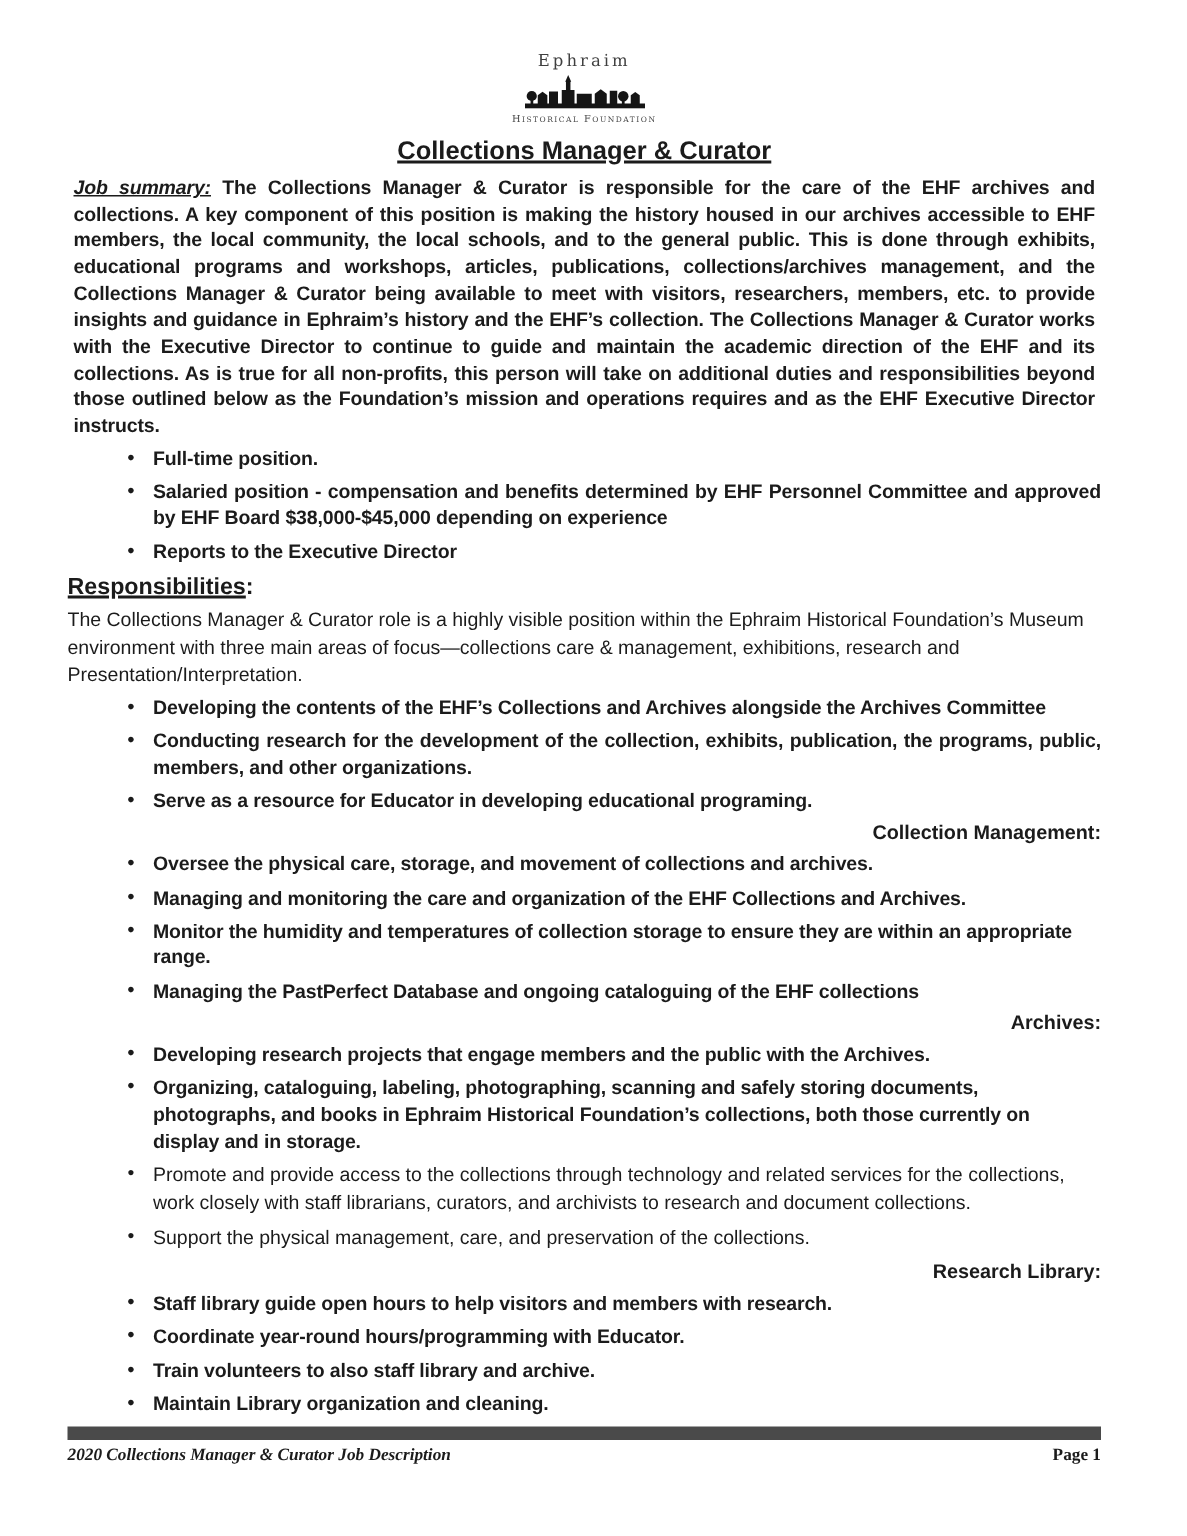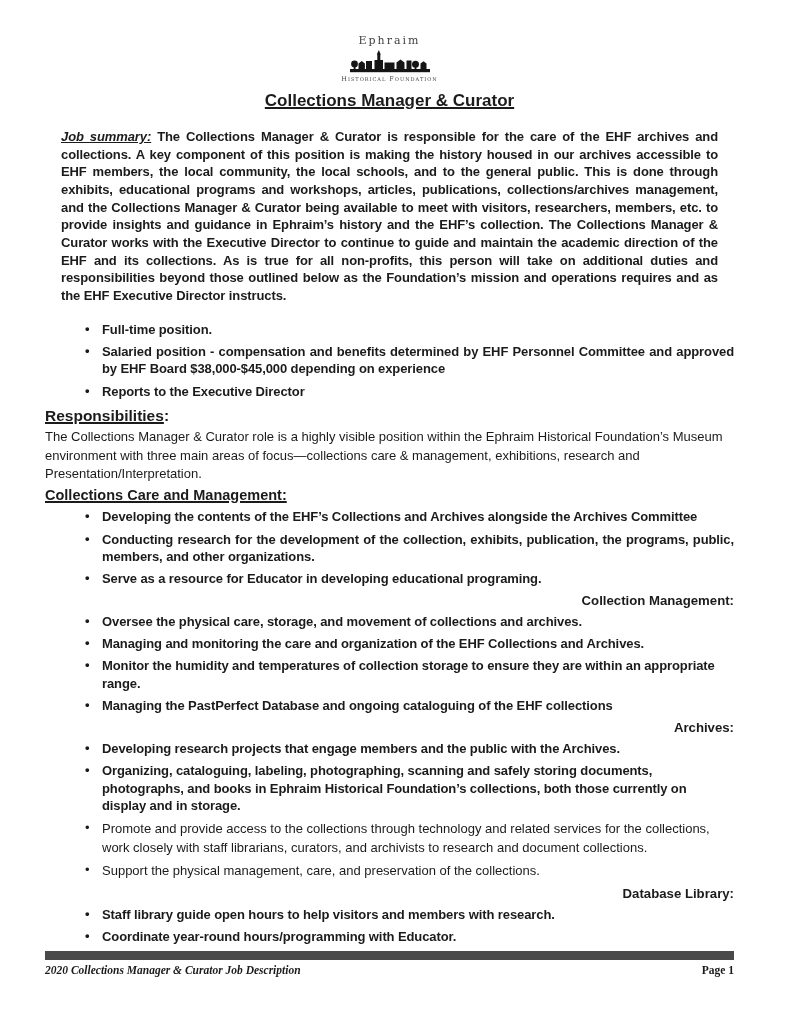--- a/index.html
+++ b/index.html
@@ -38,21 +38,21 @@
     font-size:17px;font-weight:700;text-align:center;
     text-decoration:underline;text-decoration-thickness:1.5px;
     margin:5px 0 4px 0;letter-spacing:0;
   }
   h2.big-head{font-size:15.5px;margin:5px 0 2px 0;letter-spacing:0;}
   h2.big-head .u{text-decoration:underline;text-decoration-thickness:1.5px;text-align:center;}
   h2.mid-head{font-size:14.5px;margin:1px 0 2px 0;letter-spacing:0;
     text-decoration:underline;text-decoration-thickness:1.5px;}
   h3.sub-head{font-size:13.2px;margin:1px 0 2px 0;letter-spacing:0;text-align:right;}
   
-  p.summary{margin:16px;text-align:justify;}
+  p.summary{margin:4px;text-align:justify;}
   p.summary .js-label{font-style:italic;text-decoration:underline;}
   p.section-para{margin:0 0 2px 0;font-weight:400;line-height:1.42;letter-spacing:0;}
   
   ul.bul{list-style:none;margin:3px 0 4px 0;padding:0 0 0 40px;}
   ul.bul.just{text-align:justify;}
   ul.bul li{position:relative;padding-left:17px;margin:0 0 4.5px 0;}
   ul.bul li:last-child{margin-bottom:0;}
   ul.bul li::before{
     content:"\2022";
     position:absolute;left:0;top:-1px;font-size:13px;
@@ -105,21 +105,20 @@
     <ul class="bul just">
       <li>Full-time position.</li>
       <li>Salaried position - compensation and benefits determined by EHF Personnel Committee and approved by EHF Board $38,000-$45,000 depending on experience</li>
       <li>Reports to the Executive Director</li>
     </ul>
 
     <h2 class="big-head"><span class="u">Responsibilities</span><span>:</span></h2>
 
     <p class="section-para">The Collections Manager &amp; Curator role is a highly visible position within the Ephraim Historical Foundation’s Museum environment with three main areas of focus—collections care &amp; management, exhibitions, research and Presentation/Interpretation.</p>
 
-    <h2 class="mid-head">Collections Care and Management:</h2>
     <ul class="bul just">
       <li>Developing the contents of the EHF’s Collections and Archives alongside the Archives Committee</li>
       <li>Conducting research for the development of the collection, exhibits, publication, the programs, public, members, and other organizations.</li>
       <li>Serve as a resource for Educator in developing educational programing.</li>
     </ul>
 
     <h3 class="sub-head">Collection Management:</h3>
     <ul class="bul">
       <li>Oversee the physical care, storage, and movement of collections and archives.</li>
       <li>Managing and monitoring the care and organization of the EHF Collections and Archives.</li>
@@ -128,21 +127,21 @@
     </ul>
 
     <h3 class="sub-head">Archives:</h3>
     <ul class="bul">
       <li>Developing research projects that engage members and the public with the Archives.</li>
       <li>Organizing, cataloguing, labeling, photographing, scanning and safely storing documents, photographs, and books in Ephraim Historical Foundation’s collections, both those currently on display and in storage.</li>
       <li class="rg">Promote and provide access to the collections through technology and related services for the collections, work closely with staff librarians, curators, and archivists to research and document collections.</li>
       <li class="rg">Support the physical management, care, and preservation of the collections.</li>
     </ul>
 
-    <h3 class="sub-head">Database Library:</h3>
+    <h3 class="sub-head">Research Library:</h3>
     <ul class="bul">
       <li>Staff library guide open hours to help visitors and members with research.</li>
       <li>Coordinate year-round hours/programming with Educator.</li>
       <li>Train volunteers to also staff library and archive.</li>
       <li>Maintain Library organization and cleaning.</li>
     </ul>
 
   </div>
 
   <div class="footer">

